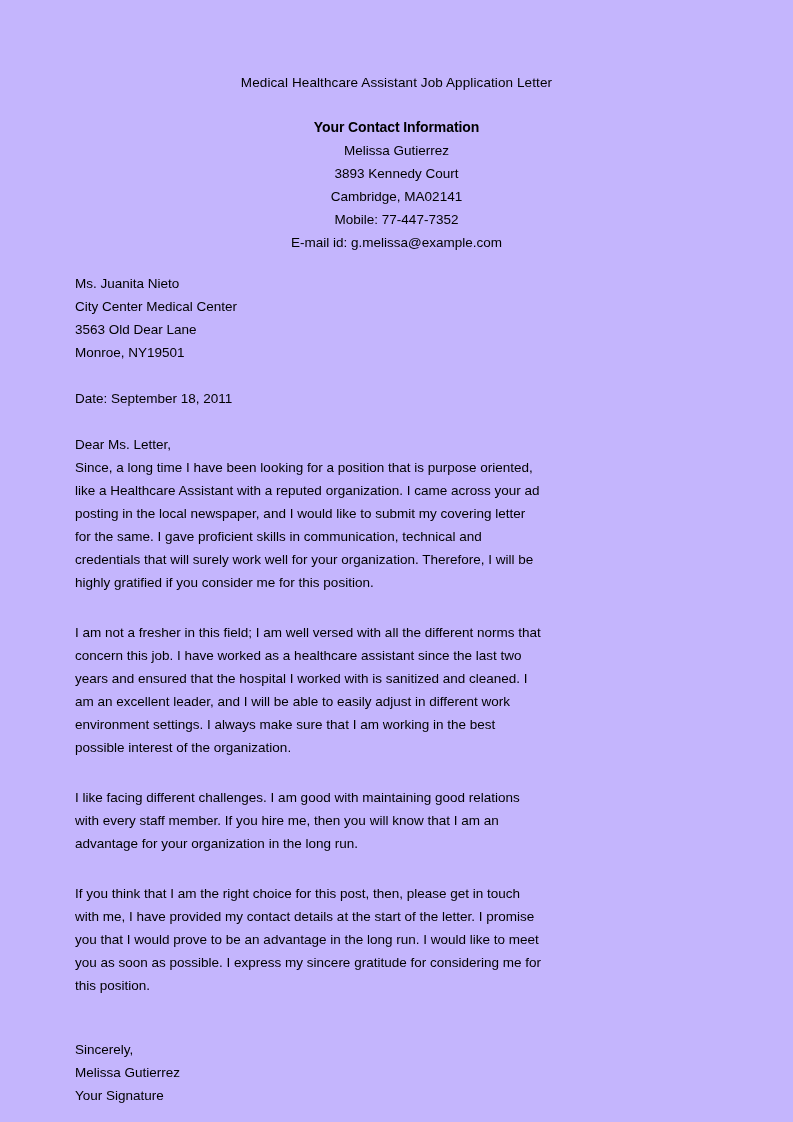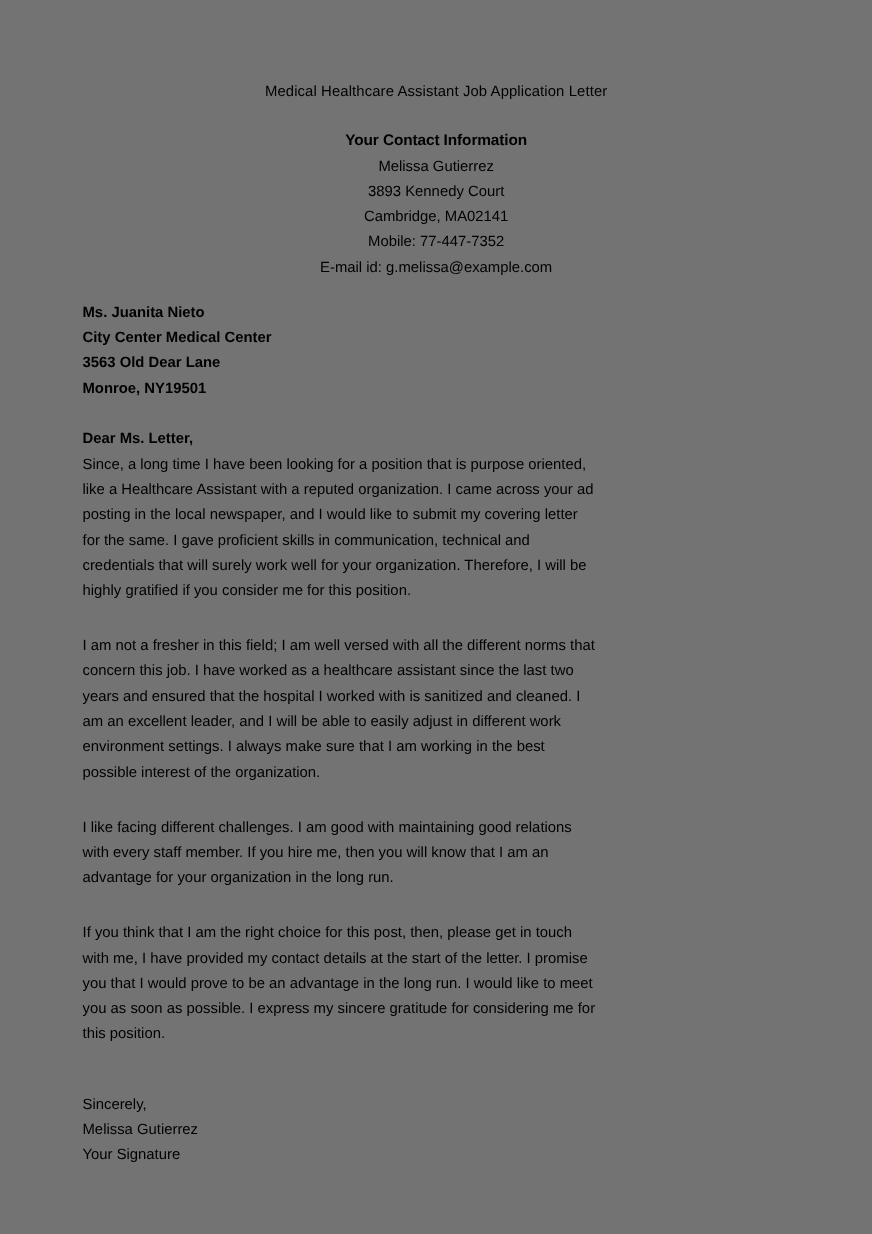--- a/index.html
+++ b/index.html
@@ -6,21 +6,21 @@
   html, body {
     margin: 0;
     padding: 0;
     background: #ffffff;
   }
 
   .page {
     position: relative;
     width: 793px;
     height: 1122px;
-    background: #737373;
+    background: #c4b5fd;
     margin: 0 auto;
     overflow: hidden;
     font-family: "Liberation Sans", sans-serif;
     color: #000000;
     -webkit-font-smoothing: none;
   }
 
   .doc-title {
     position: absolute;
     top: 74px;
@@ -64,21 +64,21 @@
 
   .employer-heading {
     font-weight: bold;
     font-size: 14px;
     letter-spacing: -0.1px;
     margin: 0;
   }
 
   .employer-line {
     margin: 0;
-    font-weight: bold;
+    font-weight: normal;
   }
 
   .spaced-line {
     margin: 23px 0 0 0;
   }
 
   .para {
     margin: 0;
     text-align: left;
   }
@@ -111,20 +111,21 @@
     <div class="contact-line">E-mail id: g.melissa@example.com</div>
   </div>
 
   <div class="body-col">
 
     <p class="employer-line">Ms. Juanita Nieto</p>
     <p class="employer-line">City Center Medical Center</p>
     <p class="employer-line">3563 Old Dear Lane</p>
     <p class="employer-line">Monroe, NY19501</p>
 
+    <p class="employer-line spaced-line">Date: September 18, 2011</p>
 
     <p class="employer-line spaced-line">Dear Ms. Letter,</p>
 
     <p class="para spaced-line">Since, a long time I have been looking for a position that is purpose oriented, like a Healthcare Assistant with a reputed organization. I came across your ad posting in the local newspaper, and I would like to submit my covering letter for the same. I gave proficient skills in communication, technical and credentials that will surely work well for your organization. Therefore, I will be highly gratified if you consider me for this position.</p>
     <p class="para">I am not a fresher in this field; I am well versed with all the different norms that concern this job. I have worked as a healthcare assistant since the last two years and ensured that the hospital I worked with is sanitized and cleaned. I am an excellent leader, and I will be able to easily adjust in different work environment settings. I always make sure that I am working in the best possible interest of the organization.</p>
     <p class="para">I like facing different challenges. I am good with maintaining good relations with every staff member. If you hire me, then you will know that I am an advantage for your organization in the long run.</p>
     <p class="para">If you think that I am the right choice for this post, then, please get in touch with me, I have provided my contact details at the start of the letter. I promise you that I would prove to be an advantage in the long run. I would like to meet you as soon as possible. I express my sincere gratitude for considering me for this position.</p>
 
     <div class="closing-block">
       <p class="closing-line">Sincerely,</p>

